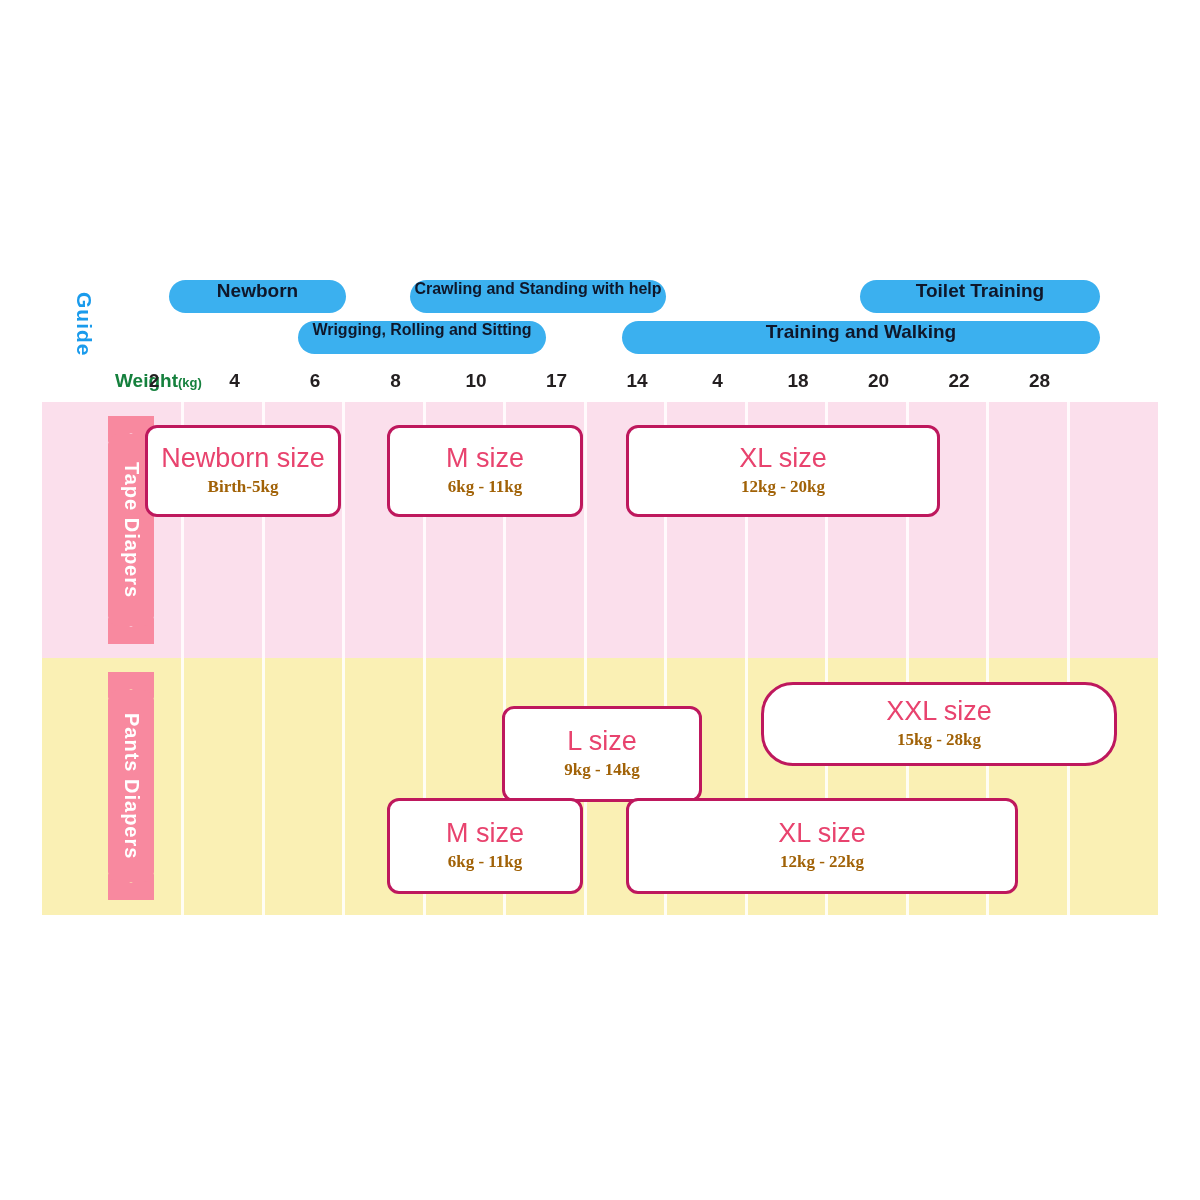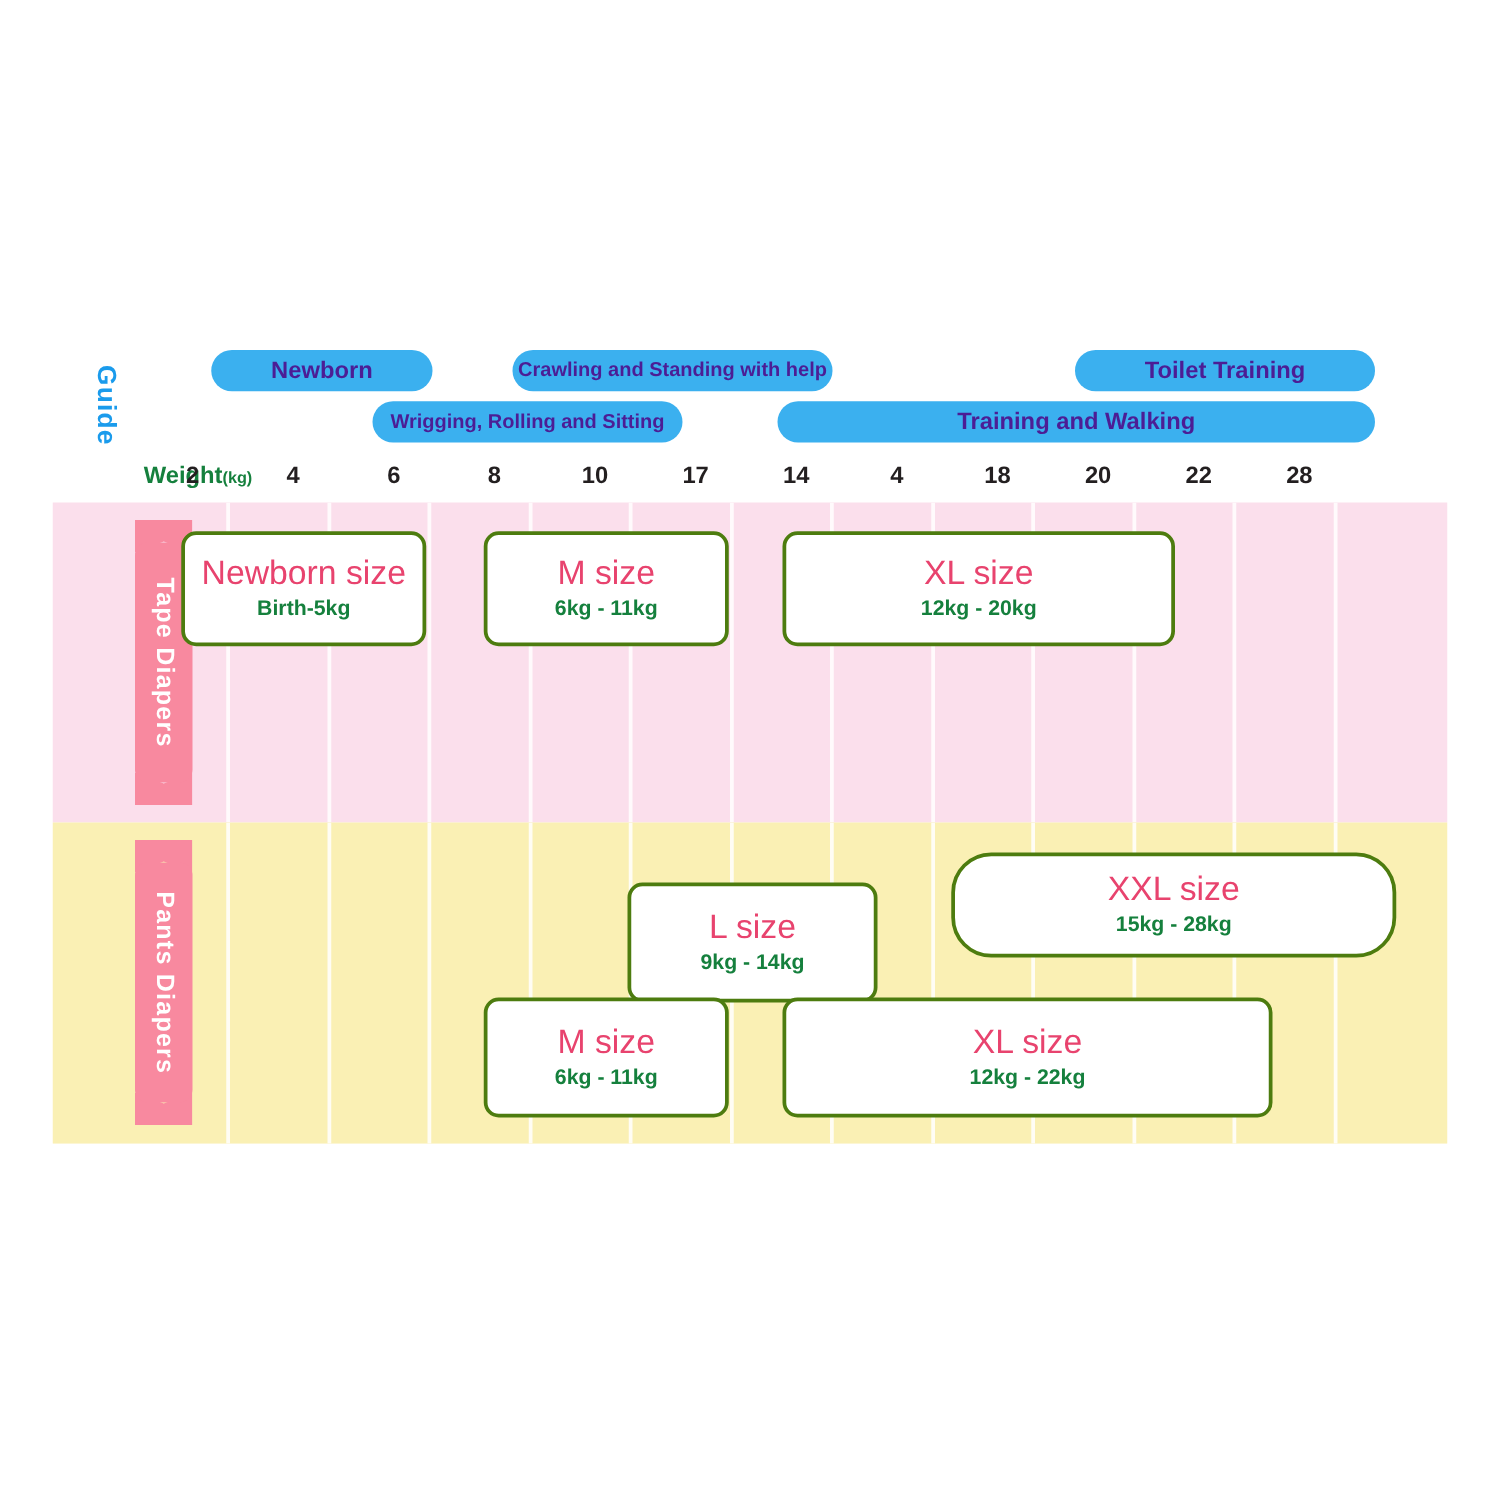--- a/index.html
+++ b/index.html
@@ -31,23 +31,23 @@
     writing-mode:vertical-rl;
     text-orientation:mixed;
     line-height:1;
     white-space:nowrap;
   }
   .guide-bar{
     position:absolute;
     height:33px;
     background:#3bb0ef;
     border-radius:17px;
-    color:#4c1d95;
+    color:#0f172a;
     font-weight:bold;
-    display:flex;align-items:center;justify-content:center;
+    display:flex;align-items:flex-start;justify-content:center;
     white-space:nowrap;
     box-sizing:border-box;
   }
 
   
   #weight-axis{
     position:absolute;left:0;top:112px;width:1116px;height:38px;
   }
   #weight-caption{
     position:absolute;left:73px;top:6px;
@@ -102,33 +102,33 @@
     writing-mode:vertical-rl;
     text-orientation:mixed;
     color:#ffffff;font-weight:bold;font-size:20px;
     letter-spacing:1px;white-space:nowrap;
   }
 
   
   .size-box{
     position:absolute;
     background:#ffffff;
-    border:3px solid #4d7c0f;
+    border:3px solid #be185d;
     border-radius:12px;
     box-sizing:border-box;
     display:flex;flex-direction:column;
     align-items:center;justify-content:center;
   }
   .size-box .name{
     color:#e8436e;font-size:27px;font-weight:normal;
     line-height:1.15;white-space:nowrap;
   }
   .size-box .range{
-    color:#15803d;font-size:17px;font-weight:bold;
-    line-height:1.3;margin-top:2px;white-space:nowrap;
+    color:#a16207;font-size:17px;font-weight:bold;
+    line-height:1.3;margin-top:2px;white-space:nowrap;font-family:Liberation Serif, serif;
   }
 </style>
 </head>
 <body>
 
 <div id="chart-card">
 
   <div id="header-area">
 
     <div id="guide-label">Guide</div>

